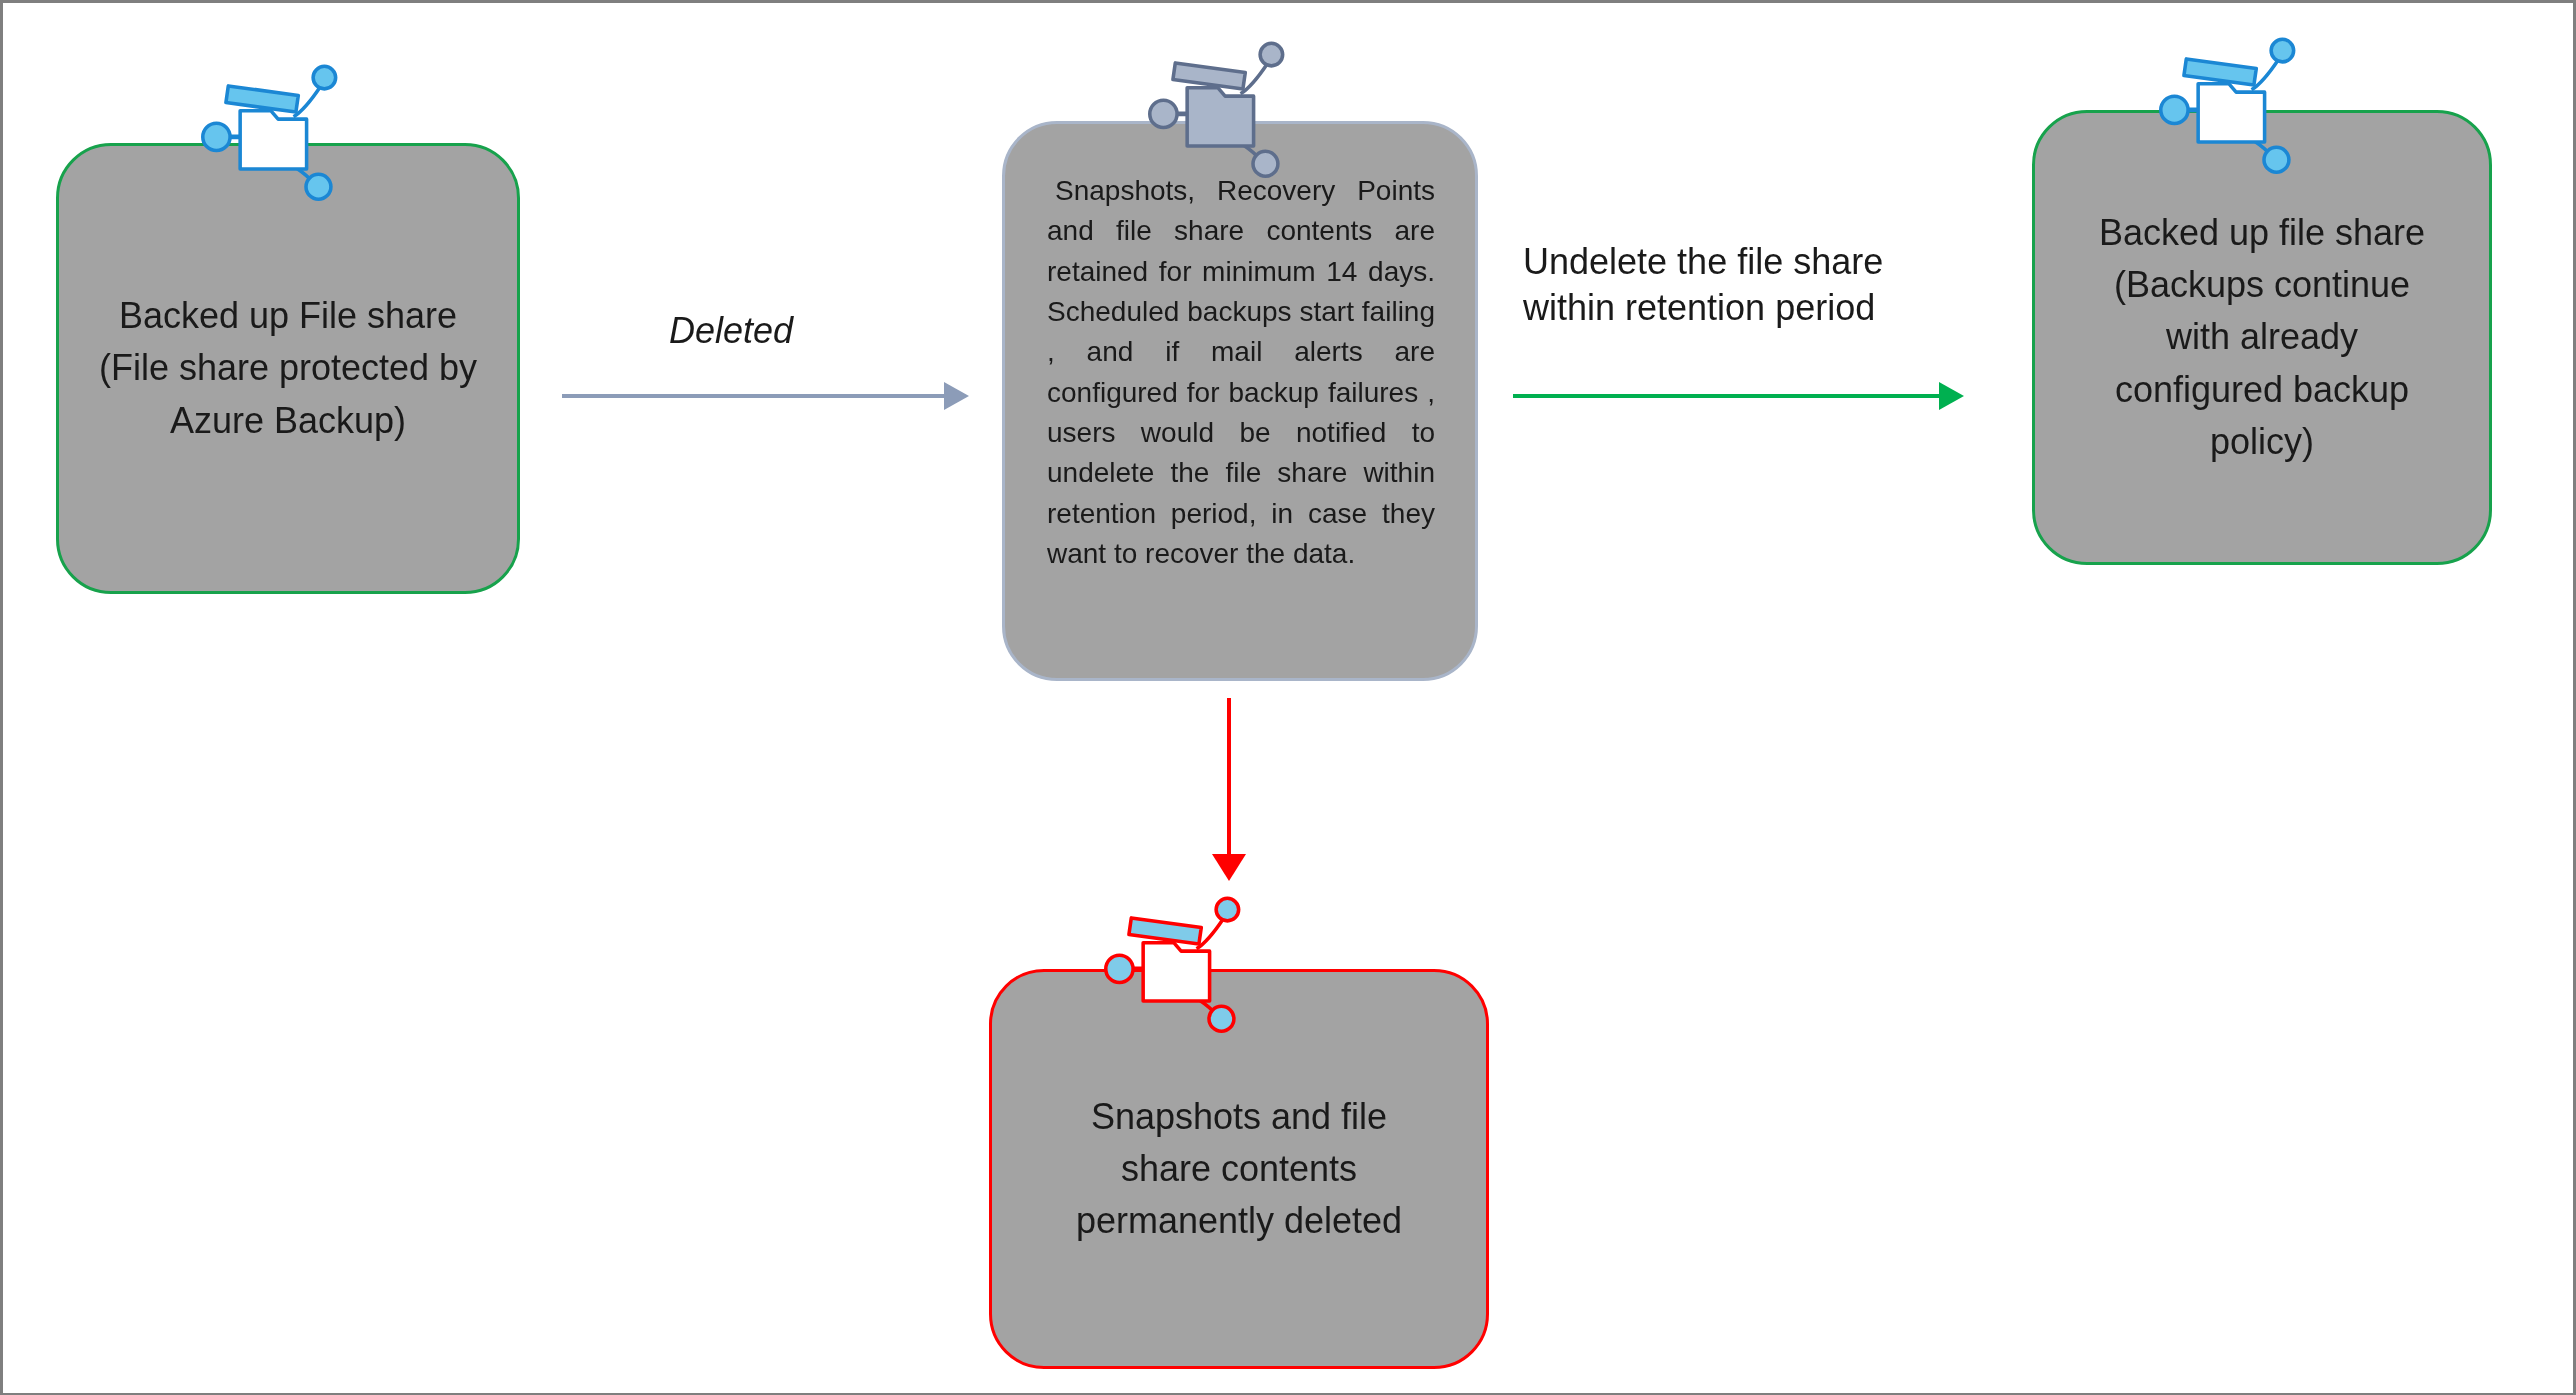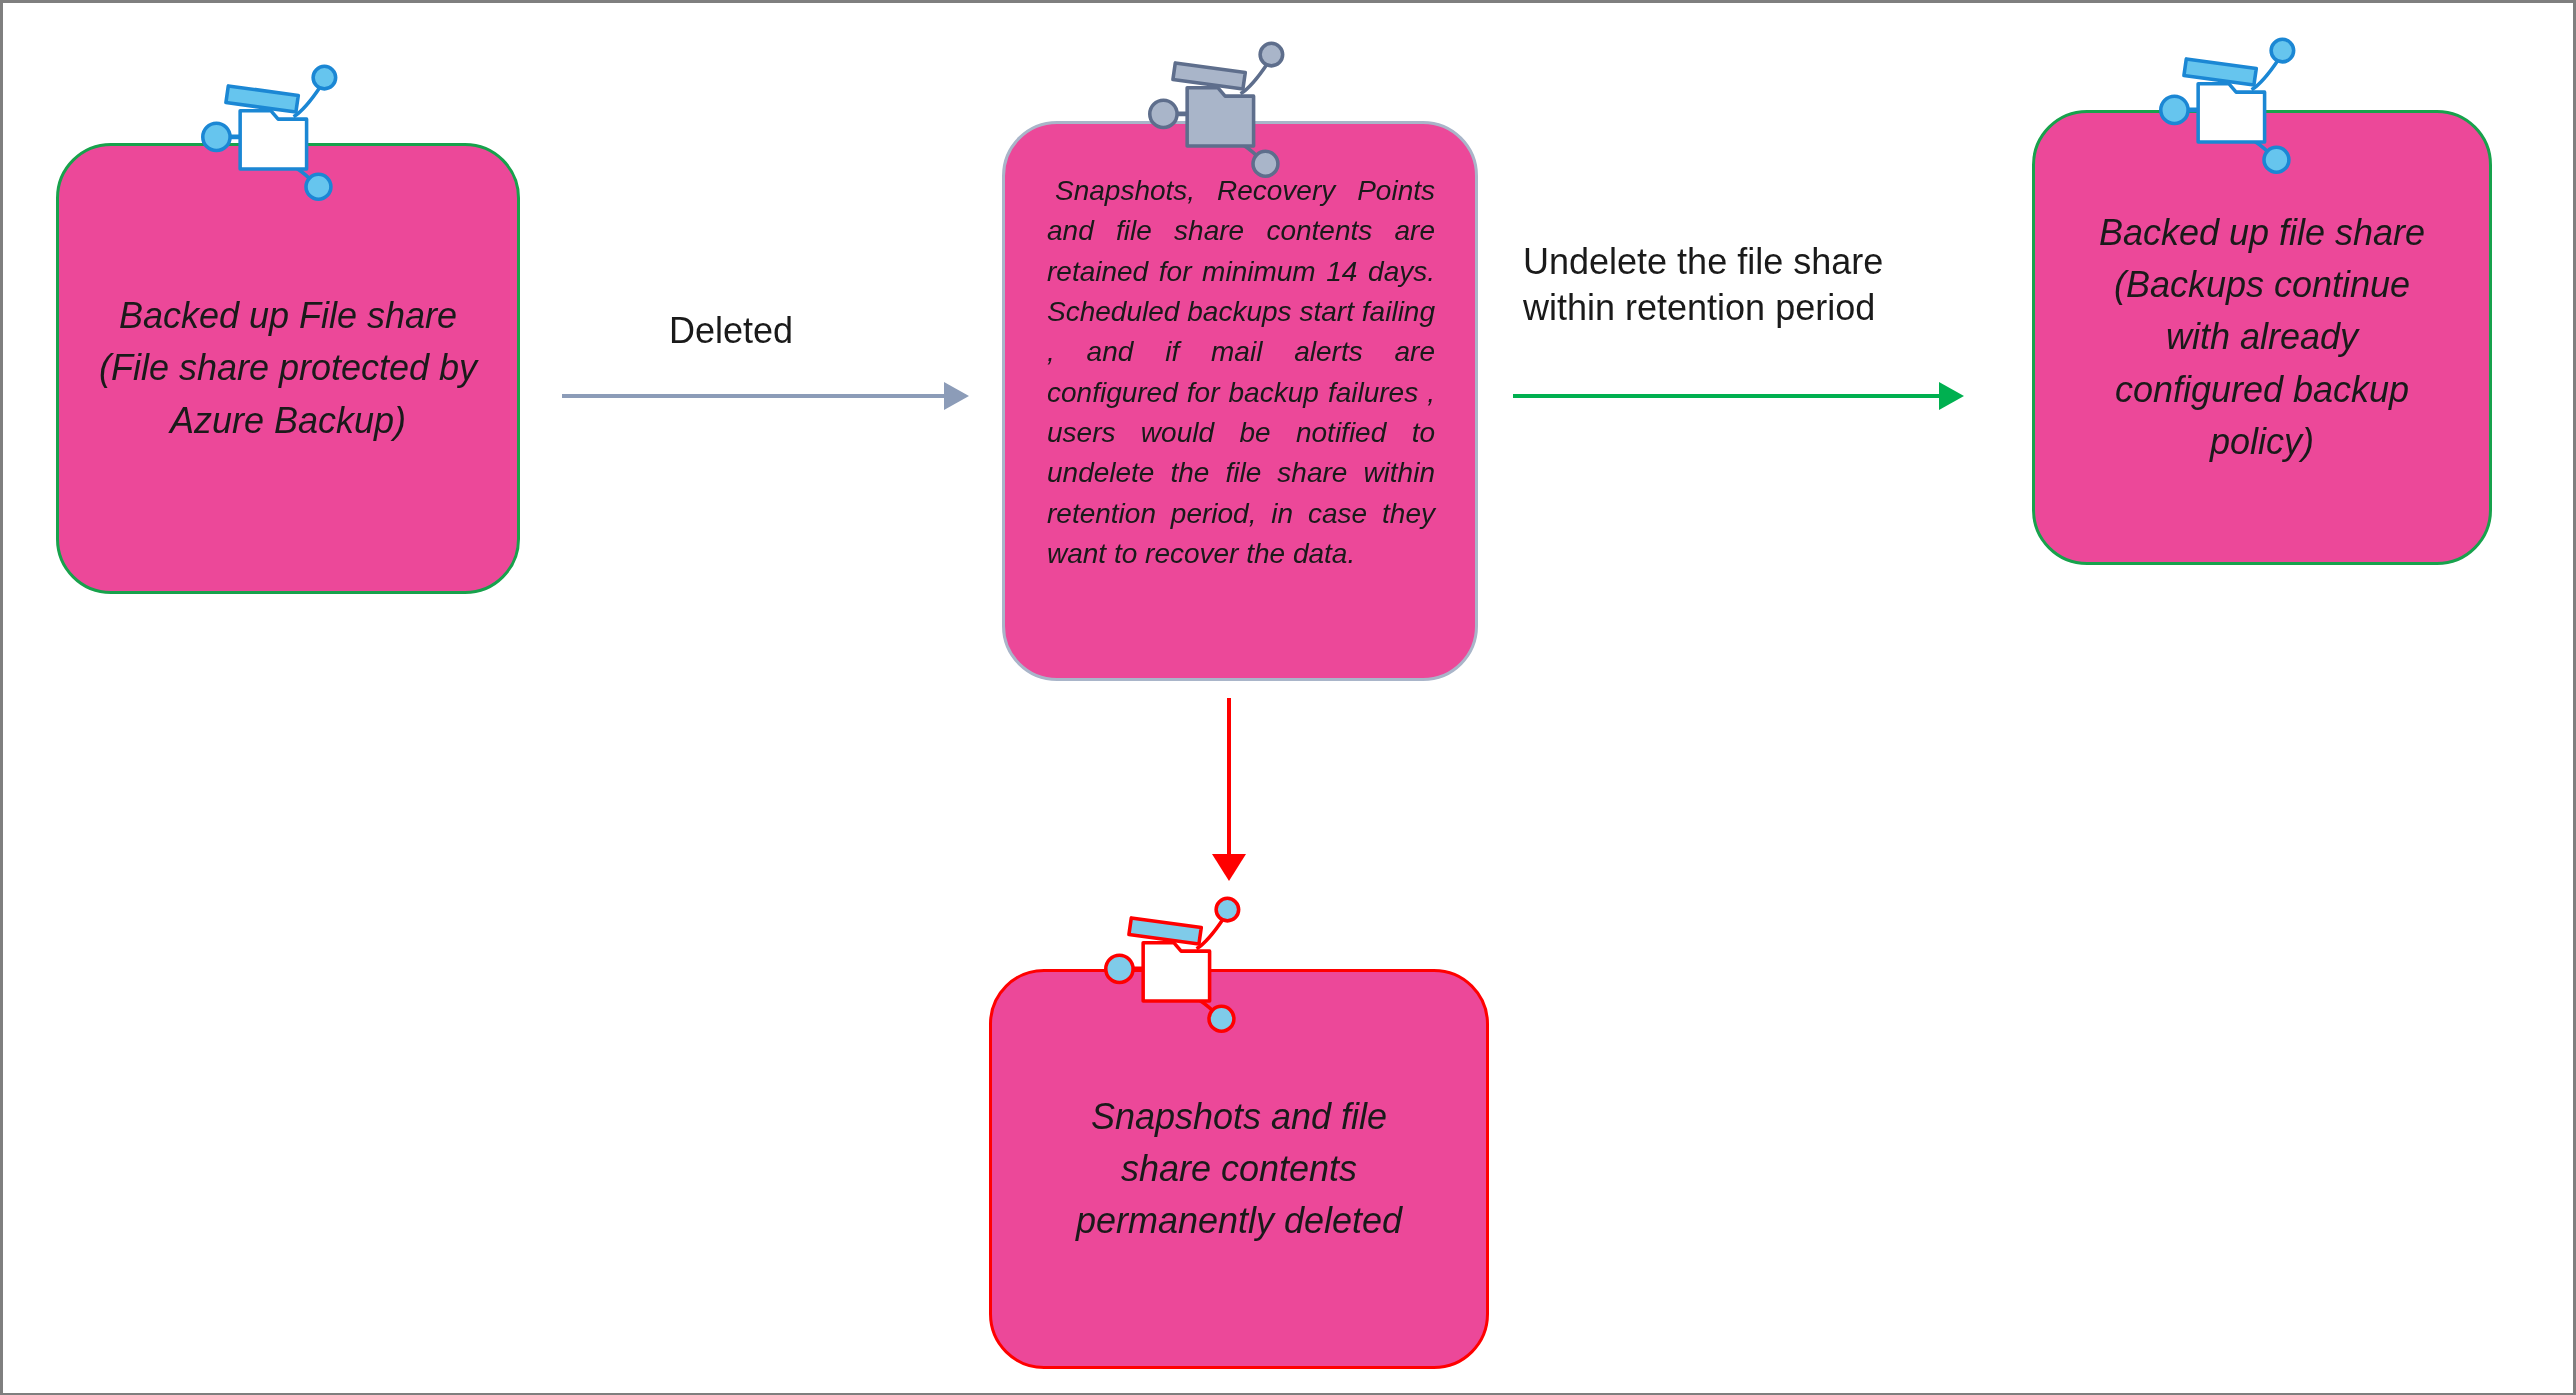--- a/index.html
+++ b/index.html
@@ -19,24 +19,23 @@
     box-sizing:border-box;
     border:3.6px solid var(--frame);
     background:#fff;
     font-family:"Liberation Sans", sans-serif;
     color:var(--text);
     overflow:hidden;
   }
   
   .box{
     position:absolute;box-sizing:border-box;
-    border-radius:55px;background:#ec4899;
+    border-radius:55px;background:#a3a3a3;
     display:flex;align-items:center;justify-content:center;
     text-align:center;
-    font-style:italic;
   }
   .btxt{white-space:pre-line;font-size:36px;line-height:1.45;}
   #box-source   {left:53px;  top:140px;  width:464px;height:451px;border:3.6px solid var(--green);}
   #box-retention{left:999px;top:118px;  width:476px;height:560px;border:3.6px solid var(--slate-light);display:block;text-align:left;}
   #box-restored {left:2029px;top:107px;  width:460px;height:455px;border:3.6px solid var(--green);}
   #box-purged   {left:986px;top:966px; width:500px;height:400px;border:3.6px solid var(--red);}
   .ptxt{
     padding:47px 40px 0 42px;
     font-size:28px;line-height:1.44;
     text-align:justify;text-indent:8px;
@@ -45,21 +44,21 @@
   .icon{position:absolute;width:140px;height:146px;overflow:visible;}
   #icon-source   {left:198px; top:55px;}
   #icon-retention{left:1145px;top:32px;}
   #icon-restored {left:2156px;top:28px;}
   #icon-purged   {left:1101px;top:887px;}
   .icon-blue{--i-stroke:#1B87D4;--i-node:#66C5EE;--i-paper:#66C5EE;--i-folder:#FFFFFF;}
   .icon-gray{--i-stroke:#5E6E8C;--i-node:#A9B5C9;--i-paper:#A9B5C9;--i-folder:#A9B5C9;}
   .icon-red {--i-stroke:#FF0000;--i-node:#7FCBE9;--i-paper:#7FCBE9;--i-folder:#FFFFFF;}
   
   .lbl{position:absolute;font-size:36px;line-height:1.28;white-space:pre-line;color:var(--text);}
-  #lbl-deleted {left:595px; top:305px;width:266px;text-align:center;}
+  #lbl-deleted {left:595px; top:305px;width:266px;text-align:center;font-style:italic;}
   #lbl-undelete{left:1520px;top:236px;width:435px;text-align:left;}
   #lbl-noaction{left:1285px;top:754px;width:435px;text-align:left;}
   
   .arrow-h{position:absolute;height:30px;display:flex;align-items:center;}
   .arrow-h .shaft{flex:1;height:3.6px;}
   .arrow-h .head{width:0;height:0;border-top:14px solid transparent;border-bottom:14px solid transparent;}
   #arrow-deleted{left:559px;top:378px;width:407px;}
   #arrow-deleted .shaft{background:var(--slate);}
   #arrow-deleted .head{border-left:25px solid var(--slate);}
   #arrow-undelete{left:1510px;top:378px;width:451px;}

